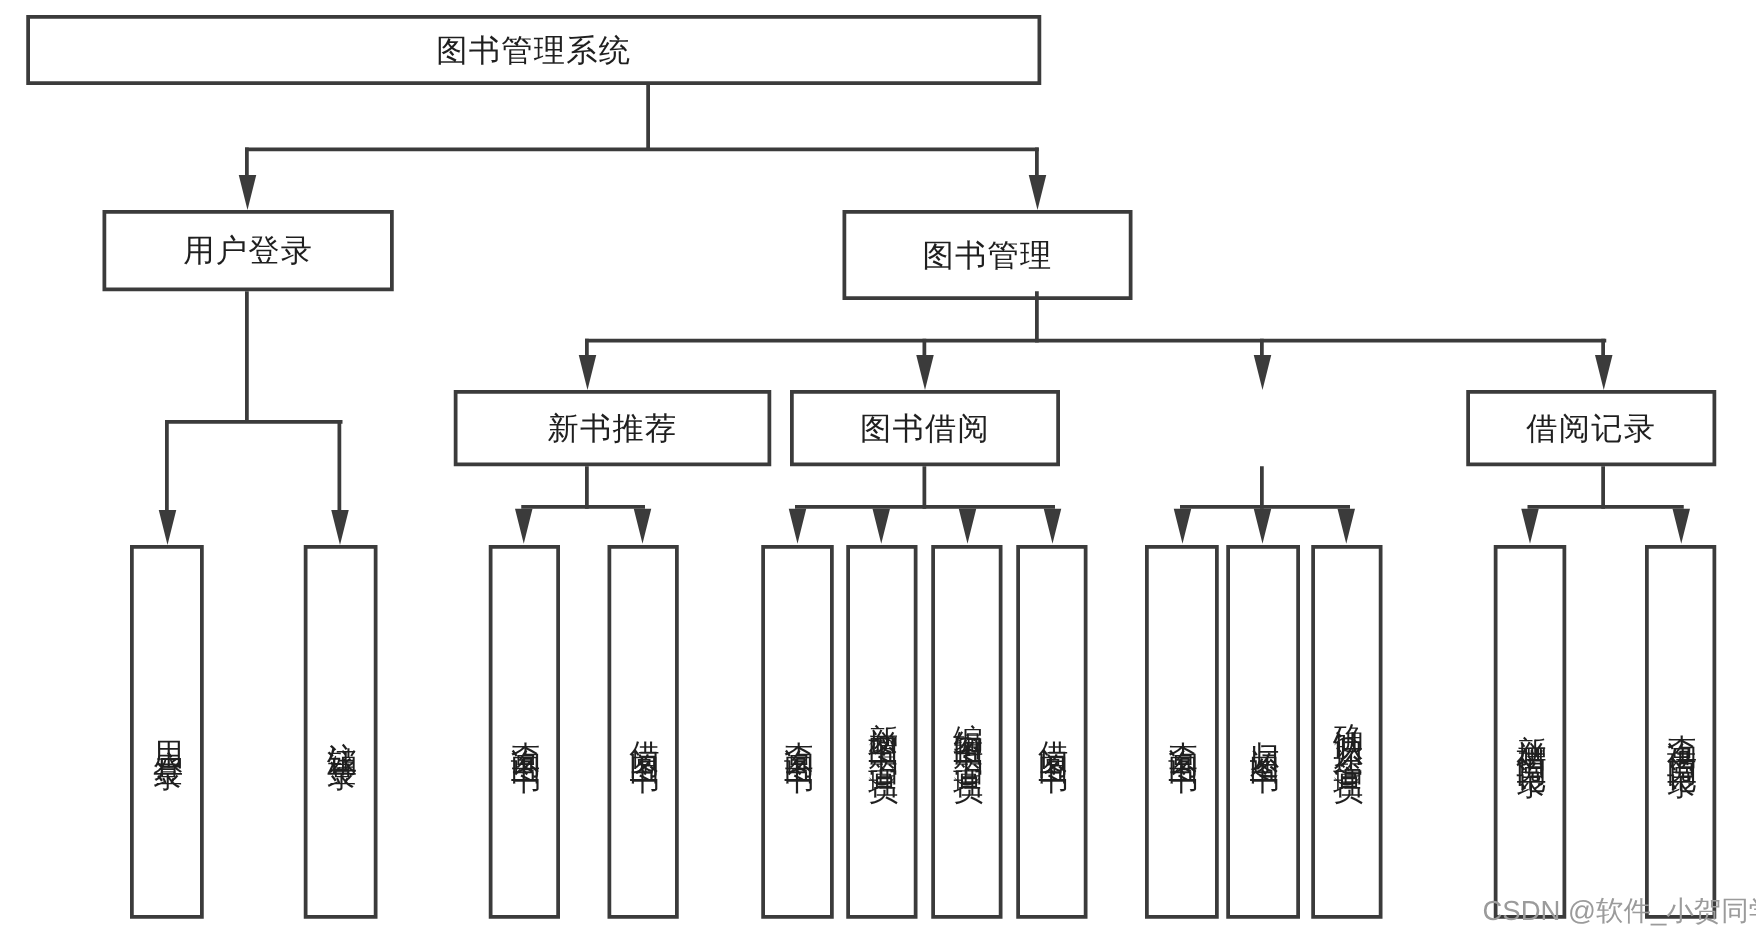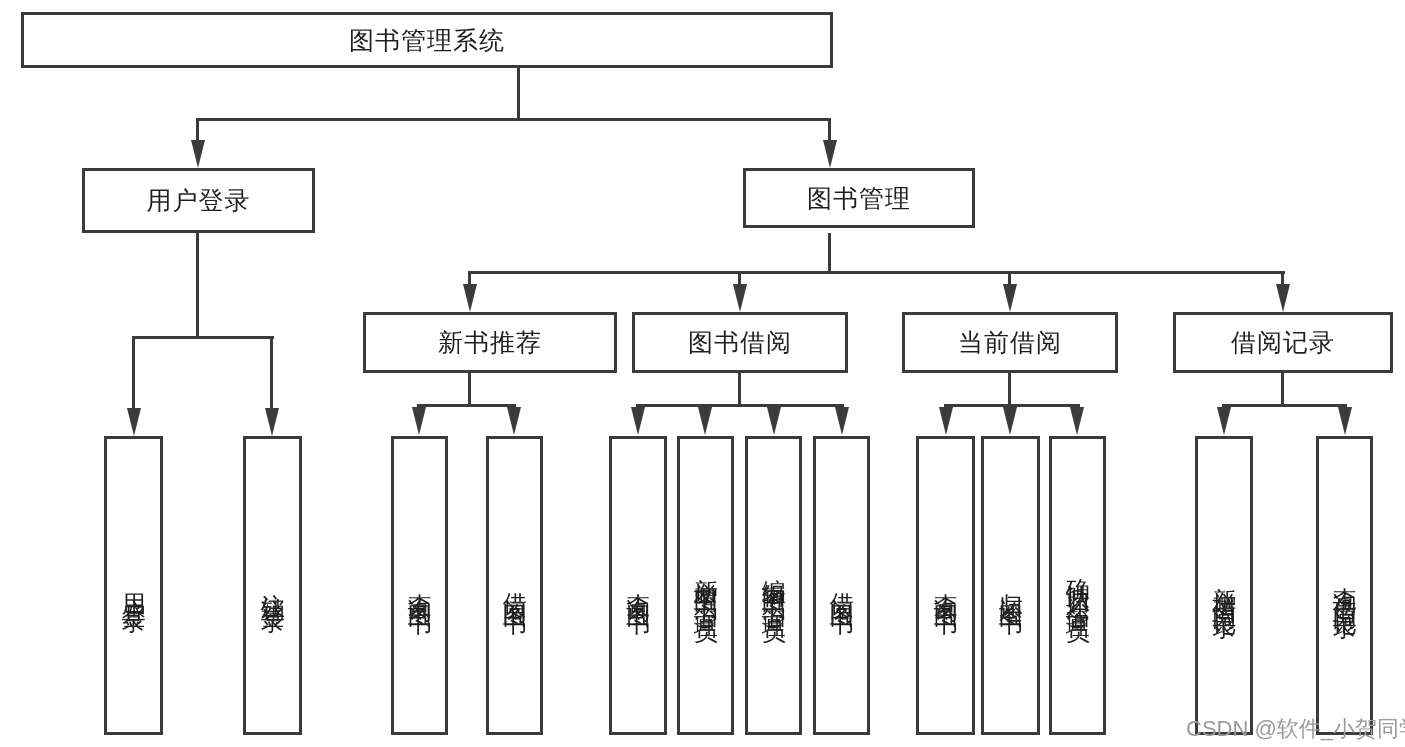--- a/index.html
+++ b/index.html
@@ -62,26 +62,25 @@
   }
 </style>
 </head>
 <body>
 
 <div id="canvas">
 
   <div class="box h" style="left:21px; top:12px; width:812px; height:56px;">图书管理系统</div>
 
   <div class="box h" style="left:82px; top:168px; width:233px; height:65px;">用户登录</div>
-  <div class="box h" style="left:743px; top:168px; width:232px; height:60px;">图书管理</div>
+  <div class="box h" style="left:674px; top:168px; width:232px; height:72px;">图书管理</div>
 
   <div class="box h" style="left:363px; top:312px; width:254px; height:61px;">新书推荐</div>
   <div class="box h" style="left:632px; top:312px; width:216px; height:61px;">图书借阅</div>
-  <div class="box h" style="left:902px; top:312px; width:216px; height:61px;">当前借阅</div>
-  <div class="box h" style="left:1173px; top:312px; width:220px; height:61px;">借阅记录</div>
+  <div class="box h" style="left:1173px; top:312px; width:200px; height:61px;">借阅记录</div>
 
   <div class="box v" style="left:104px; top:436px; width:59px; height:299px;">
     <span class="vtext">用户登录</span>
   </div>
   <div class="box v" style="left:243px; top:436px; width:59px; height:299px;">
     <span class="vtext">注销登录</span>
   </div>
 
   <div class="box v" style="left:391px; top:436px; width:57px; height:299px;">
     <span class="vtext">查询图书</span>

